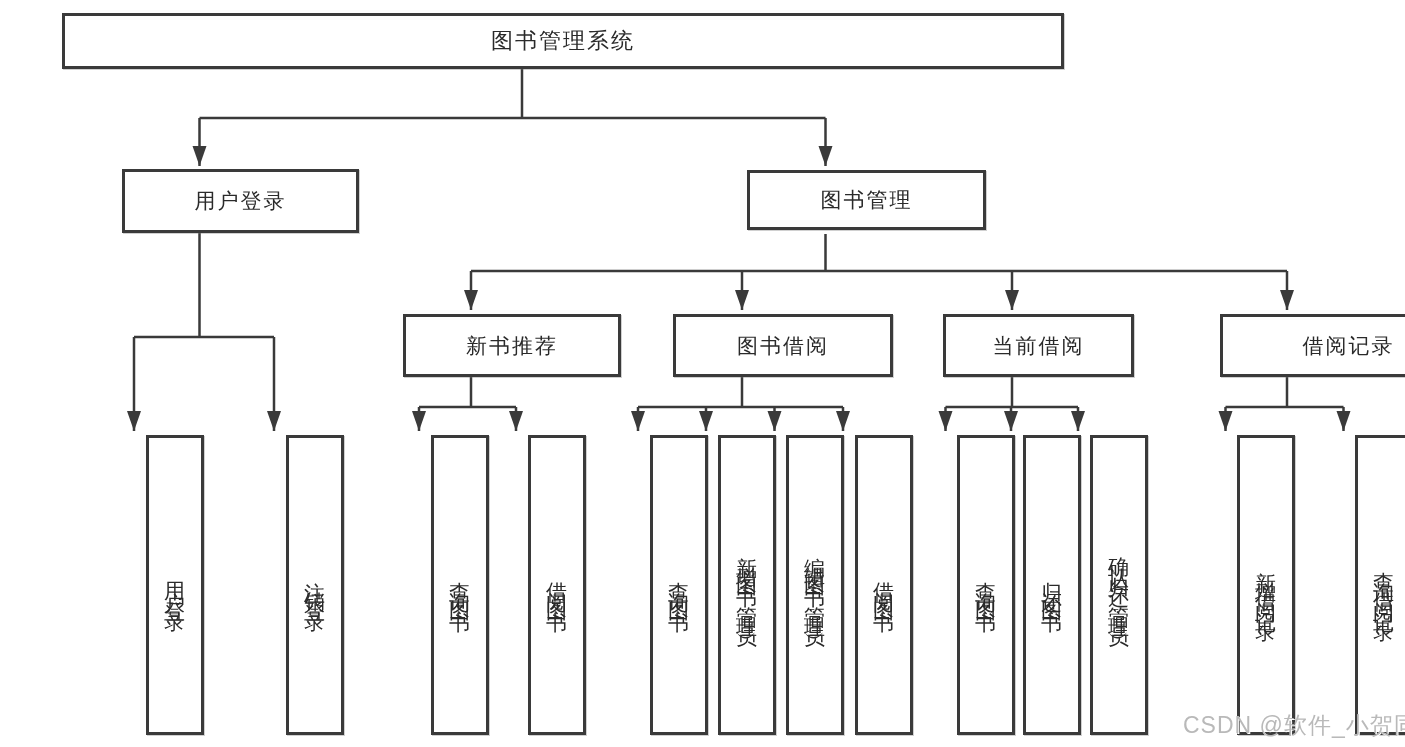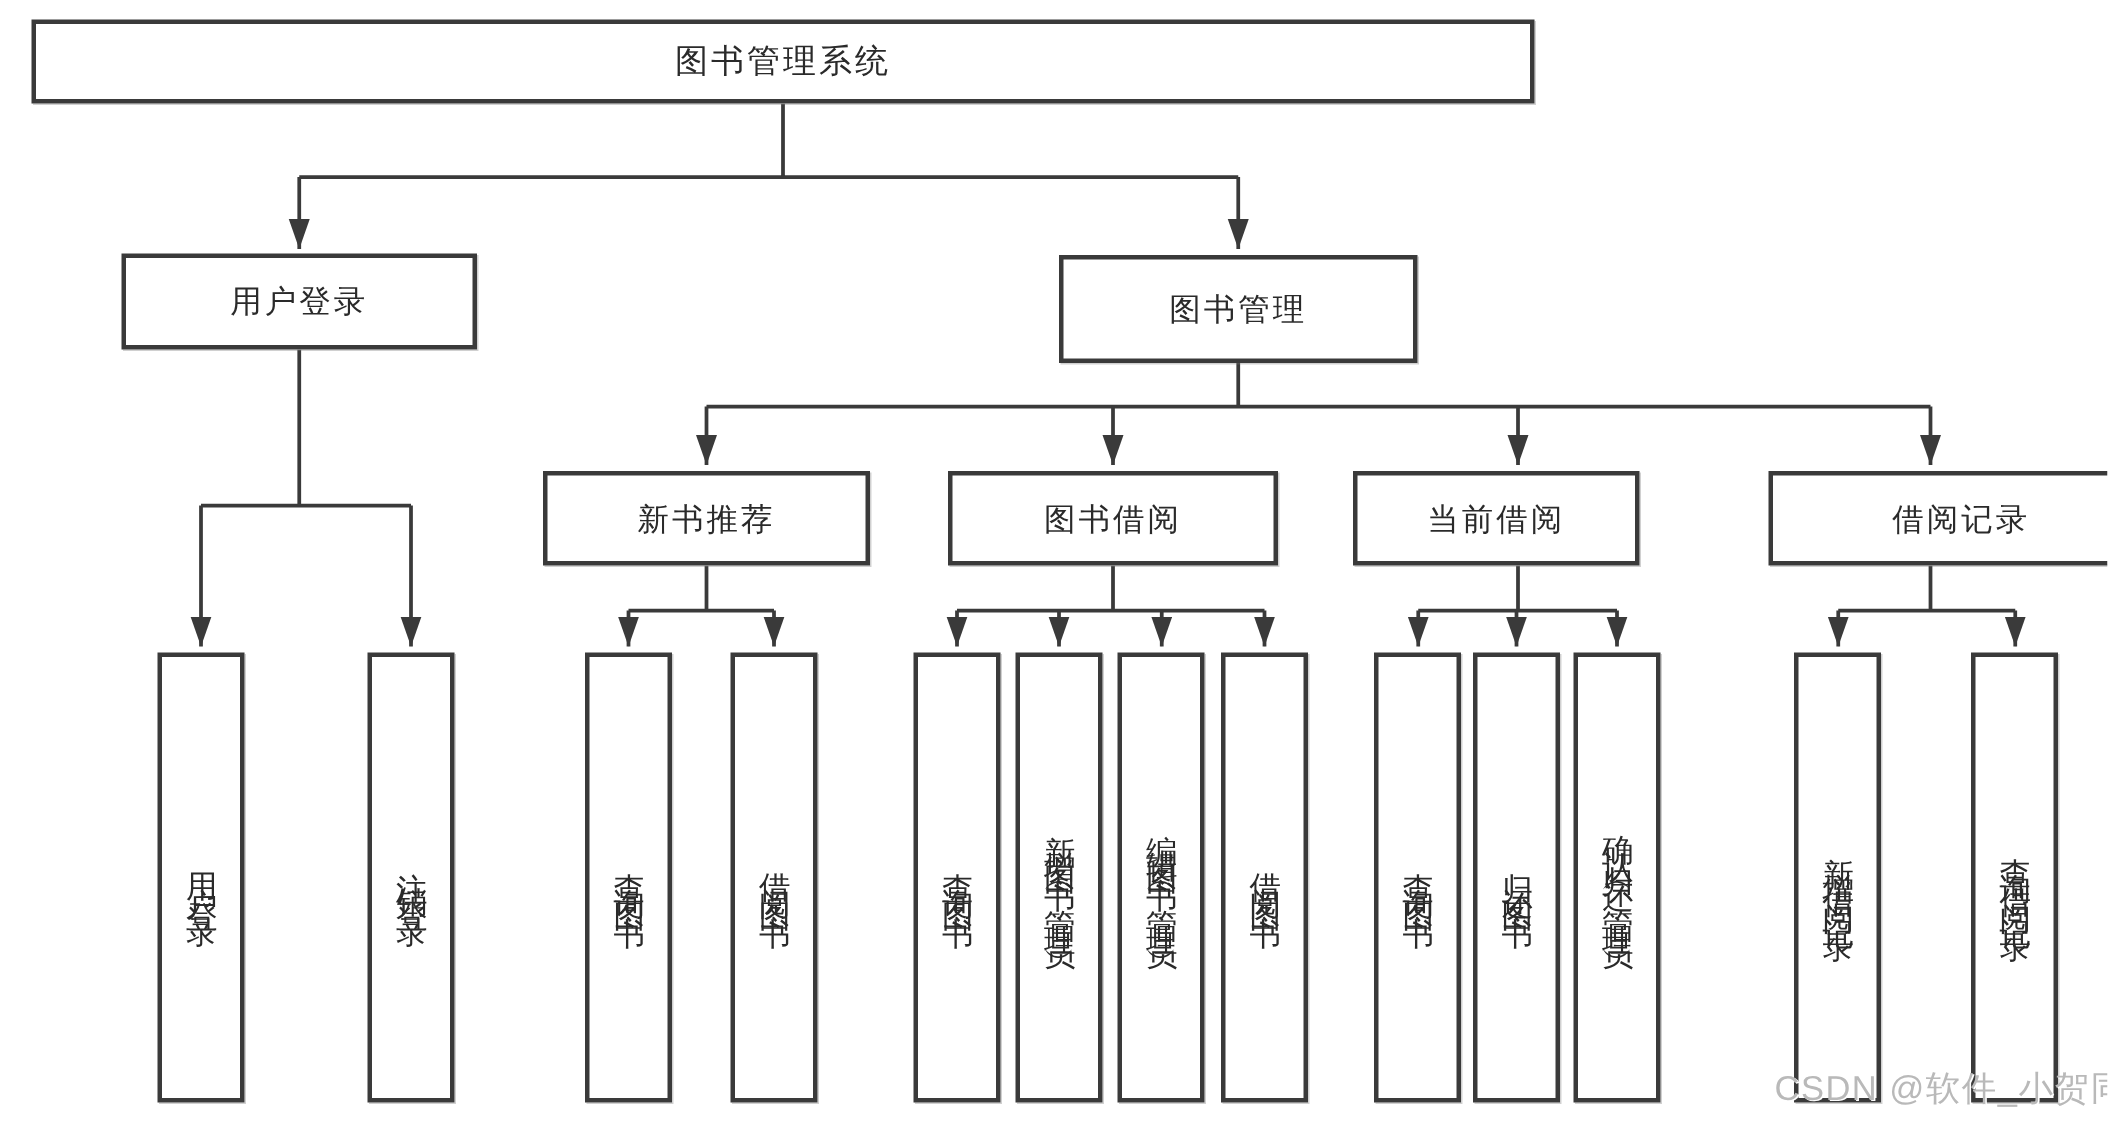--- a/index.html
+++ b/index.html
@@ -27,20 +27,21 @@
     background: #ffffff;
     border: 3px solid #3a3a3a;
     color: #2a2a2a;
     display: flex;
     align-items: center;
     justify-content: center;
     font-size: 21px;
     letter-spacing: 2px;
     z-index: 2;
     box-shadow: 1px 1px 0 rgba(120,120,120,0.35);
+    margin-left: 41px;
   }
   .node.title {
     font-size: 22px;
   }
   .vnode {
     writing-mode: vertical-rl;
     text-orientation: mixed;
     letter-spacing: 10px;
     font-size: 21px;
     line-height: 1;
@@ -102,21 +103,21 @@
 
       <path d="M1287 377 V407 M1225.5 407 H1343.5"></path>
       <path d="M1225.5 407 V431" marker-end="url(#arw)"></path>
       <path d="M1343.5 407 V431" marker-end="url(#arw)"></path>
     </g>
   </svg>
 
   <div class="node title" style="left:21px; top:13px; width:1002px; height:56px;">图书管理系统</div>
 
   <div class="node" style="left:81px; top:169px; width:237px; height:64px;">用户登录</div>
-  <div class="node" style="left:706px; top:170px; width:239px; height:72px;">图书管理</div>
+  <div class="node" style="left:706px; top:170px; width:239px; height:60px;">图书管理</div>
 
   <div class="node" style="left:362px; top:314px; width:218px; height:63px;">新书推荐</div>
   <div class="node" style="left:632px; top:314px; width:220px; height:63px;">图书借阅</div>
   <div class="node" style="left:902px; top:314px; width:191px; height:63px;">当前借阅</div>
   <div class="node" style="left:1179px; top:314px; width:257px; height:63px;">借阅记录</div>
 
   <div class="node vnode" style="left:105px; top:435px; width:58px; height:300px;">用户登录</div>
   <div class="node vnode" style="left:245px; top:435px; width:58px; height:300px;">注销登录</div>
 
   <div class="node vnode" style="left:390px; top:435px; width:58px; height:300px;">查询图书</div>

